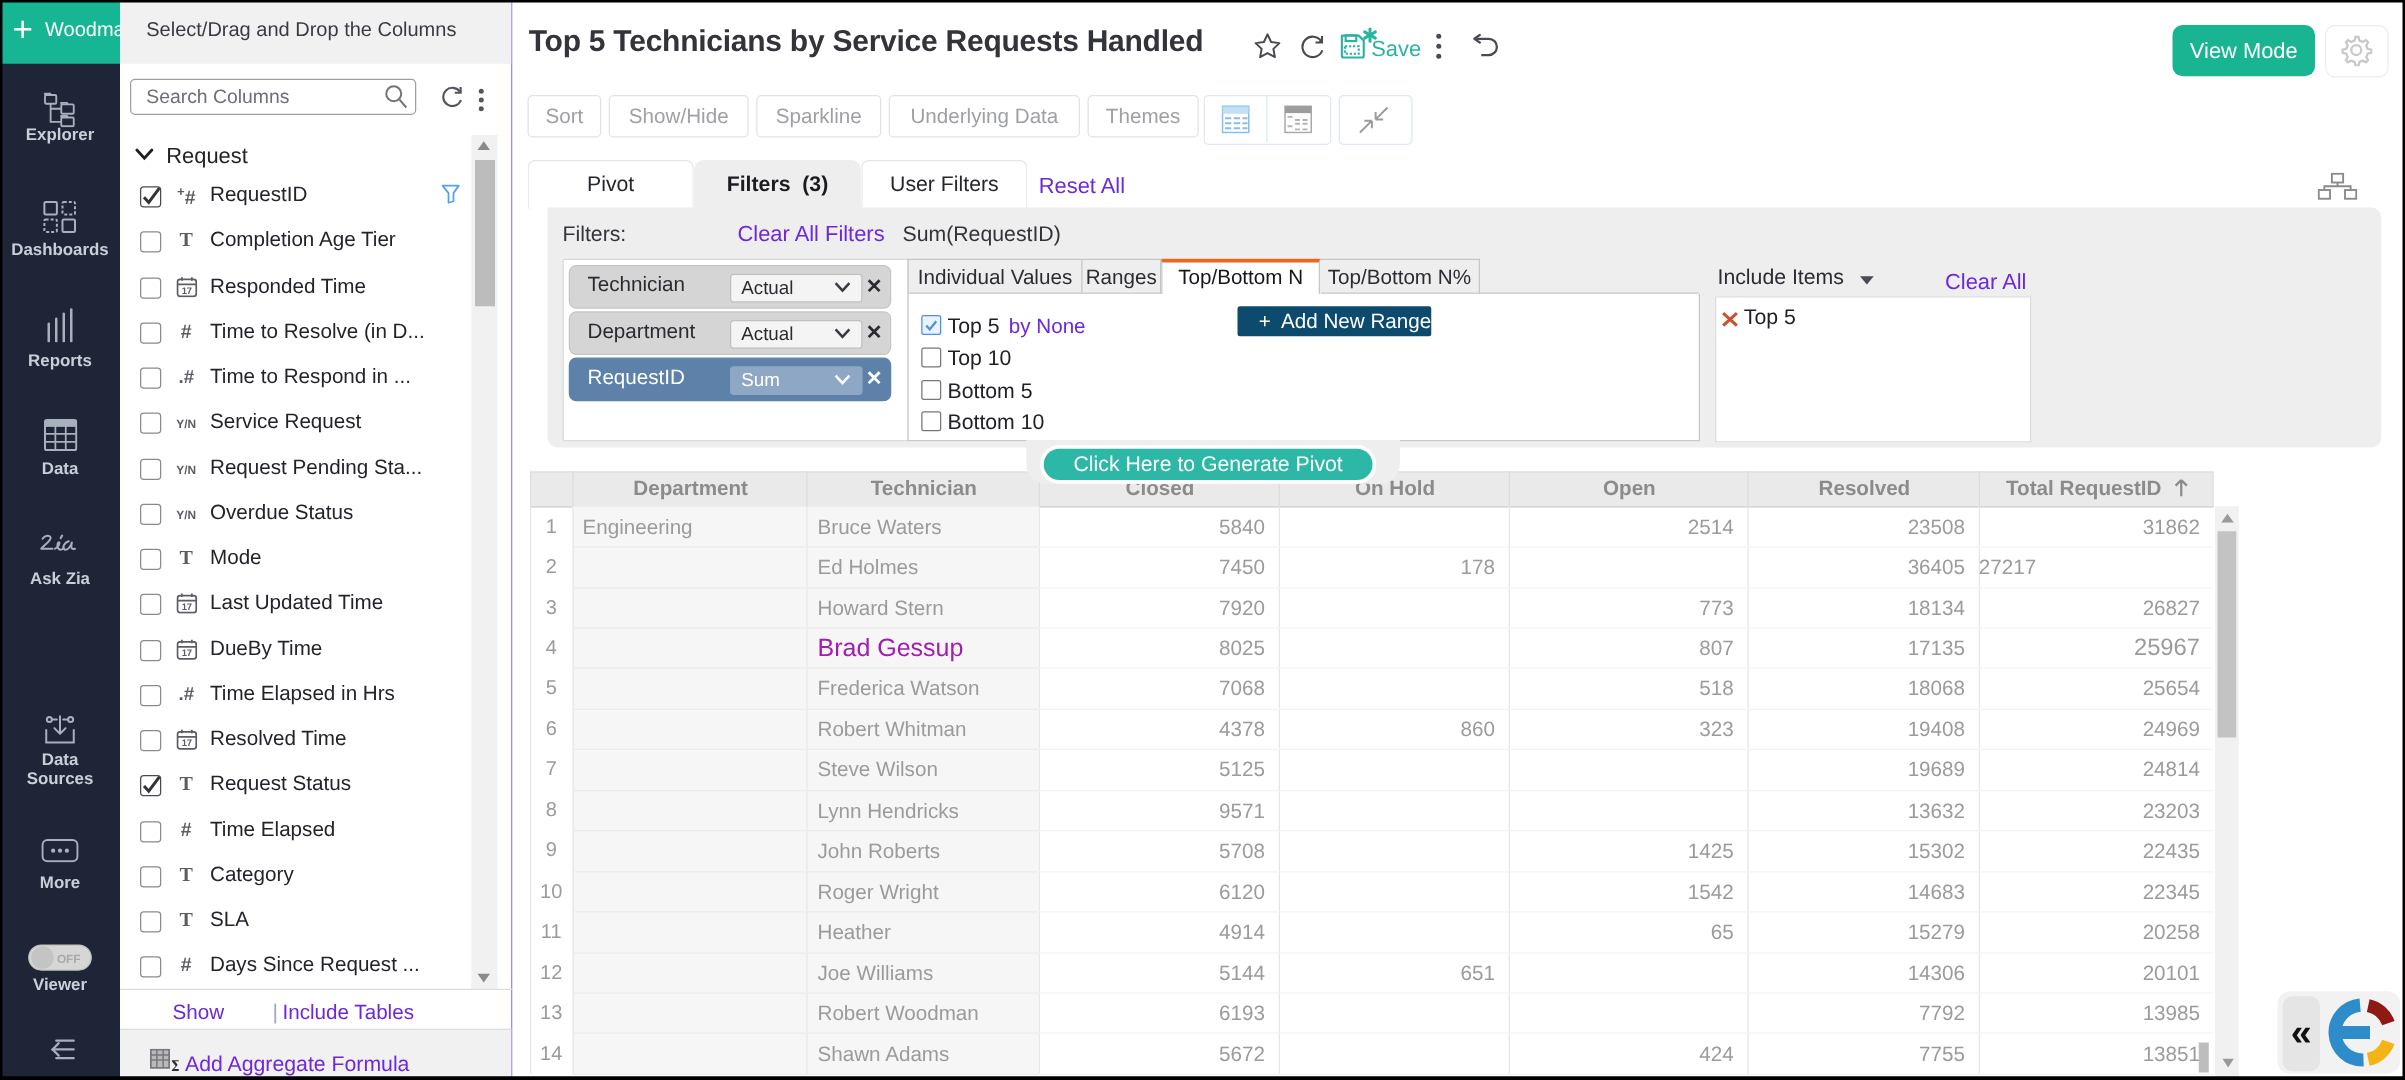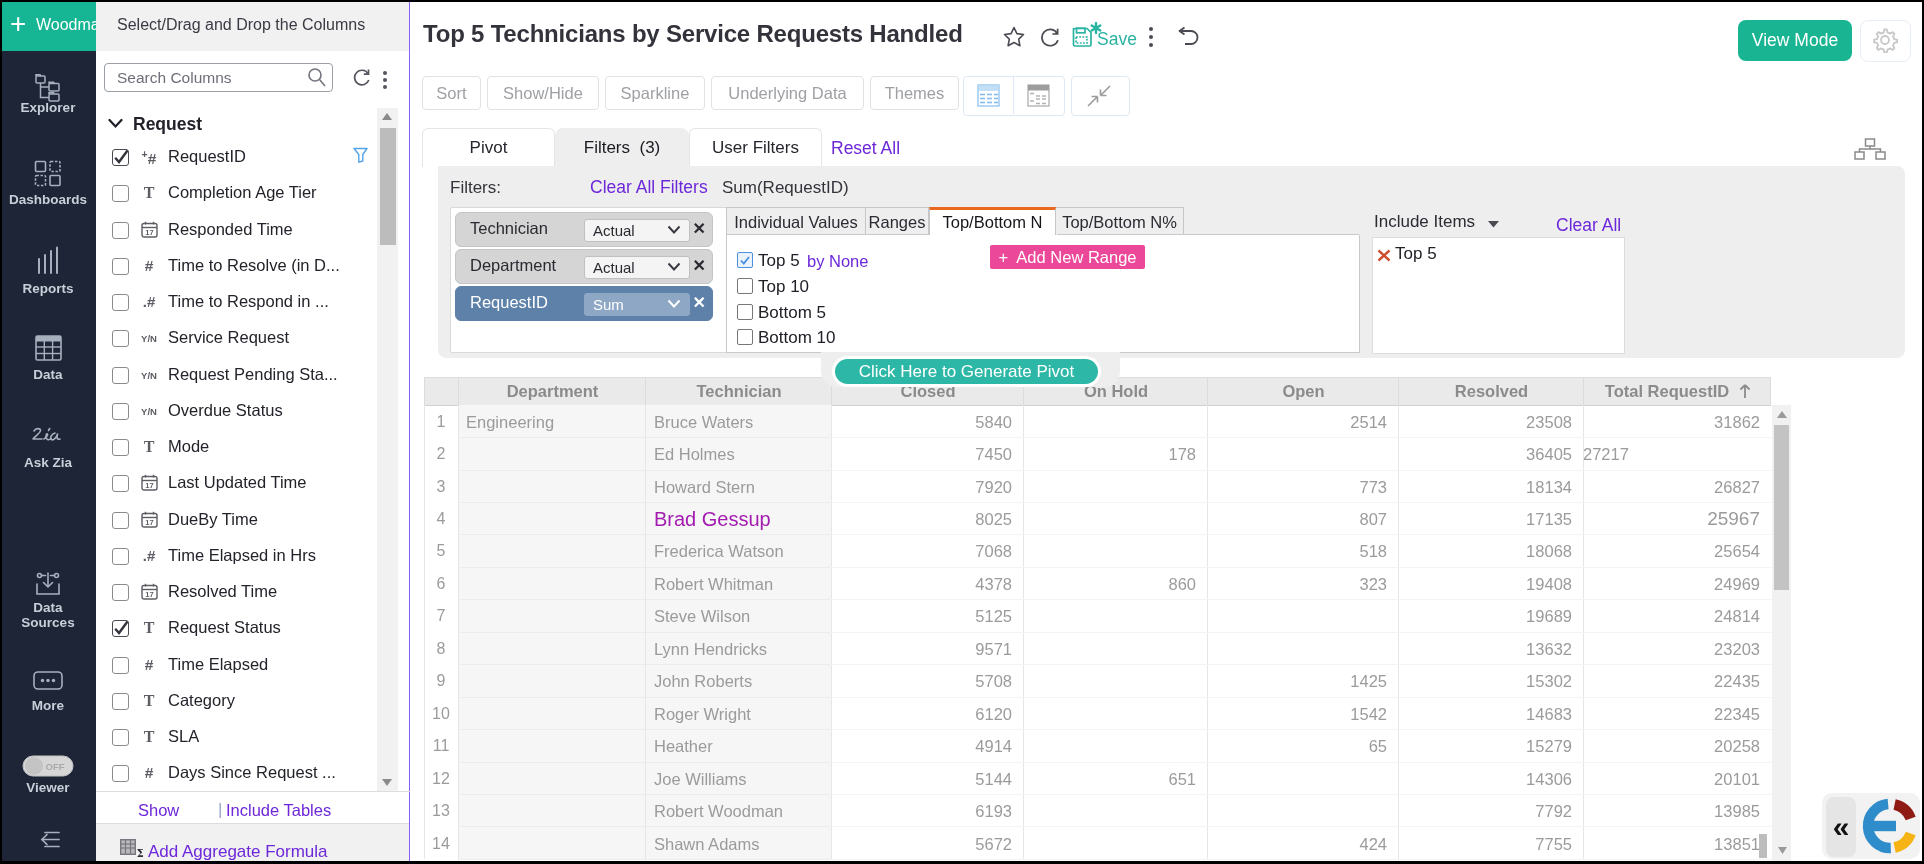--- a/index.html
+++ b/index.html
@@ -161,21 +161,21 @@
         </svg>
 <svg class="abs" style="left:285px;top:777px;z-index:3" width="12" height="10" viewBox="0 0 12 10">
           <path d="M6 9 L11 2 H1 Z" fill="#8a8a8a"></path>
         </svg>
 </div>
     <div id="collist">
 <div class="abs" style="left:12px;top:114px;width:280px">
 <svg class="abs" style="left:0;top:4px" width="15" height="11" viewBox="0 0 15 11">
             <path d="M1.5 2 L7.5 8.5 L13.5 2" fill="none" stroke="#1e1e26" stroke-width="2.2" stroke-linecap="round"></path>
           </svg>
-<span class="abs" style="left:25px;top:0;font-size:17.5px;font-weight:bold;color:#22222a">Request</span>
+<span class="abs" style="left:25px;top:0;font-size:17.5px;font-weight:normal;color:#22222a">Request</span>
 </div>
 <div class="colrow" style="top:140.0px">
           <span class="cb" style="border-color:#4a4a52">
             <svg class="chk" width="15" height="15" viewBox="0 0 15 15" style="overflow:visible">
               <path d="M2.2 7.8 L6 12 L14.5 0.5" fill="none" stroke="#33333b" stroke-width="2.4"></path>
             </svg>
           </span>
           <span class="cicon"><span style="font-size:10.5px;font-weight:bold;vertical-align:6px">+</span><span style="font-size:15.5px;font-weight:bold">#</span></span>
           <span class="cname">RequestID</span>
           <svg class="abs" style="left:256px;top:7px" width="17" height="17" viewBox="0 0 17 17">
@@ -397,21 +397,21 @@
 <div class="abs" style="left:661px;top:76px;width:57px;height:38px;border:1px solid #dde7f5;border-radius:4px;"></div>
 <svg class="abs" style="left:676px;top:85px" width="26" height="22" viewBox="0 0 26 22">
           <g stroke="#9b9b9b" stroke-width="1.6" fill="none">
             <path d="M24 1 L14.5 10.5 M14.5 10.5 l0 -6 M14.5 10.5 l6 0"></path>
             <path d="M2 21 L11.5 11.5 M11.5 11.5 l0 6 M11.5 11.5 l-6 0"></path>
           </g>
         </svg>
 </div>
 <div id="tabs">
 <div class="tab" style="left:12px;width:131px">Pivot</div>
-<div class="tab" style="left:145px;width:132px;background:#eeeeee;border-color:#eeeeee;border-radius:8px 8px 0 0;font-weight:normal;color:#1b1b22">Filters&nbsp;&nbsp;(3)</div>
+<div class="tab" style="left:145px;width:132px;background:#eeeeee;border-color:#eeeeee;border-radius:8px 8px 0 0;font-weight:bold;color:#1b1b22">Filters&nbsp;&nbsp;(3)</div>
 <div class="tab" style="left:279px;width:131px">User Filters</div>
 <span class="abs blue" style="left:421px;top:138px;font-size:17.5px;">Reset All</span>
 <svg class="abs" style="left:1444px;top:138px" width="32" height="22" viewBox="0 0 32 22">
           <g fill="none" stroke="#8a8a8a" stroke-width="1.5">
             <rect x="11.5" y="1" width="9" height="7"></rect>
             <rect x="1" y="14" width="9" height="7"></rect>
             <rect x="22" y="14" width="9" height="7"></rect>
             <path d="M16 8 v3 M5.5 14 v-3 h21 v3"></path>
           </g>
         </svg>
@@ -474,21 +474,21 @@
               <span class="cklbl">Top 10</span>
             </div>
     <div class="ckrow" style="top:68.5px">
               <span class="ckbox"></span>
               <span class="cklbl">Bottom 5</span>
             </div>
     <div class="ckrow" style="top:94px">
               <span class="ckbox"></span>
               <span class="cklbl">Bottom 10</span>
             </div>
-    <div class="abs" style="left:263px;top:10px;width:155px;height:24px;background:#ec4899;border-radius:2px;color:#fff;text-align:center;font-size:16.5px;line-height:24px;">+&nbsp; Add New Range</div>
+    <div class="abs" style="left:263px;top:10px;width:155px;height:24px;background:#0c4a6e;border-radius:2px;color:#fff;text-align:right;font-size:16.5px;line-height:24px;">+&nbsp; Add New Range</div>
   </div>
   <span class="abs" style="left:936px;top:46px;font-size:17px;color:#2b2b33">Include Items</span>
   <svg class="abs" style="left:1049px;top:54px" width="13" height="9" viewBox="0 0 13 9">
             <path d="M1 1 L6.5 7.5 L12 1 Z" fill="#4a4a52"></path>
           </svg>
   <span class="abs blue" style="left:1118px;top:49px;font-size:17.5px">Clear All</span>
   <div class="abs" style="left:934px;top:71px;width:251px;height:115px;background:#fff;border:1px solid #dcdcdc;">
     <svg class="abs" style="left:4px;top:11px" width="14" height="13" viewBox="0 0 14 13">
               <path d="M1.5 1.5 L12.5 11.5 M12.5 1.5 L1.5 11.5" stroke="#cd4f2e" stroke-width="2.4"></path>
             </svg>

